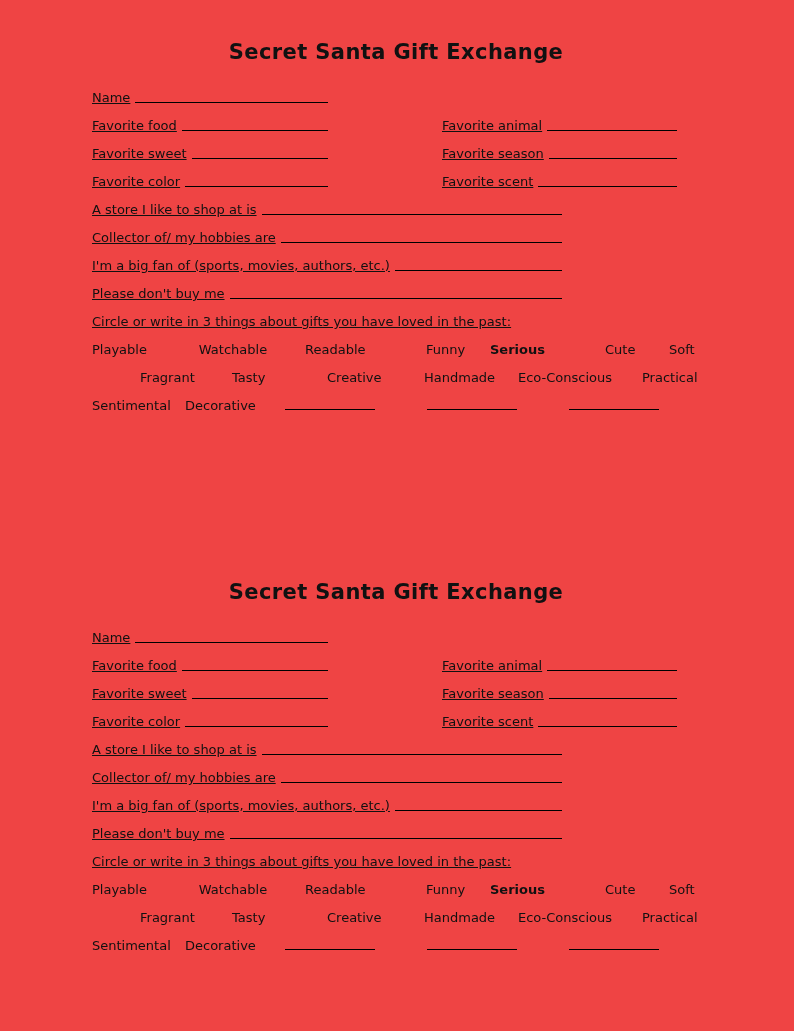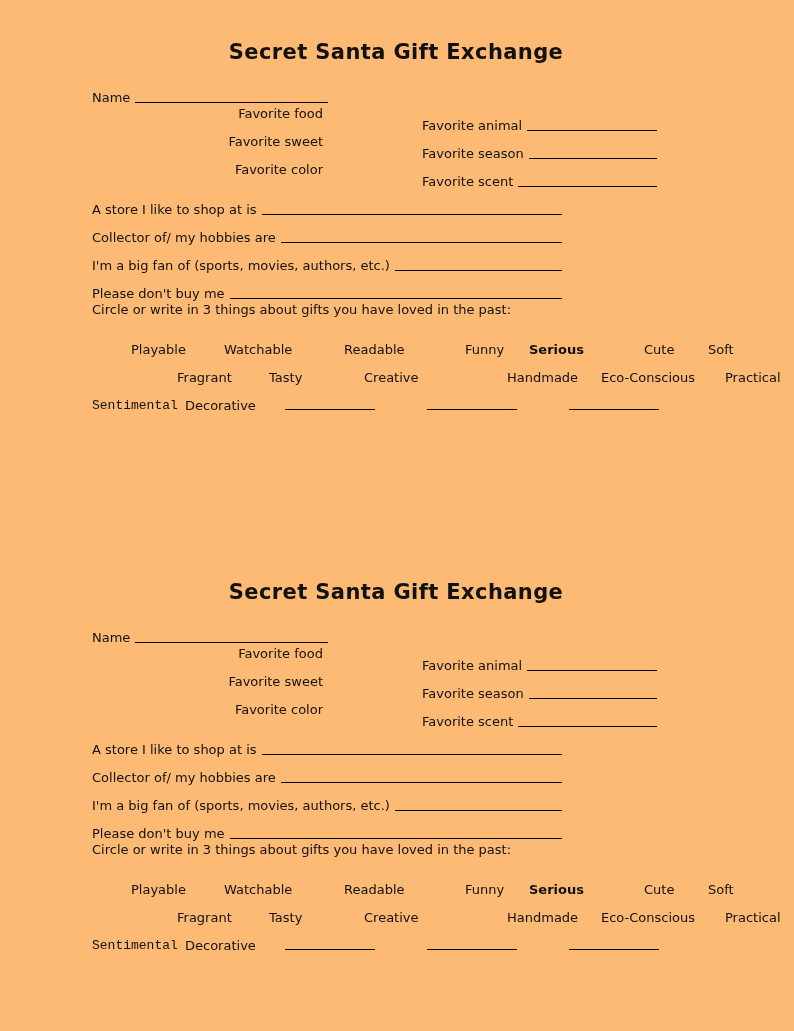--- a/index.html
+++ b/index.html
@@ -6,72 +6,74 @@
   html, body { margin: 0; padding: 0; }
   body {
     background: #ffffff;
     font-family: "DejaVu Sans", sans-serif;
     color: #111111;
   }
   .page {
     width: 794px;
     height: 1031px;
     margin: 0 auto;
-    background: #fdba74;
+    background: #ef4444;
     padding-top: 40px;
     overflow: hidden;
   }
   .section {
     padding-left: 92px;
     width: 702px;
   }
   .form-title {
     width: 608px;
     margin: 0 0 14px 0;
     font-size: 21px;
     font-weight: 800;
     letter-spacing: 0.4px;
     text-align: center;
   }
   .row {
     display: flex;
+    align-items: flex-end;
     height: 28px;
     font-size: 13px;
+    text-decoration: underline;
   }
   .lbl {
     white-space: nowrap;
     padding-right: 5px;
     padding-bottom: 1px;
   }
   .line {
     flex: 1 1 auto;
     height: 0;
     border-bottom: 1.2px solid #000;
     margin-bottom: 3px;
     align-self: flex-end;
   }
-  .half-left  { width: 236px; display: flex; align-items: flex-end; flex-direction: column; }
+  .half-left  { width: 236px; display: flex; align-items: flex-end; }
   .col-gap    { width: 94px; }
-  .half-right { width: 235px; display: flex; align-items: flex-end; }
+  .half-right { width: 235px; display: flex; align-items: flex-end; margin-left: 20px; }
   .name-wrap  { width: 236px; display: flex; align-items: flex-end; }
   .full-wrap  { width: 470px; display: flex; align-items: flex-end; }
   .instruction { padding-bottom: 1px; }
   .words {
     display: flex;
     align-items: flex-end;
     height: 28px;
     font-size: 13px;
   }
   .w { flex: none; padding-bottom: 1px; }
   .indent { padding-left: 48px; }
-  .w1-0 { width: 93px; margin-left: 39px; }  .w1-1 { width: 96px; }  .w1-2 { width: 96px; margin-left: 24px; }
+  .w1-0 { width: 93px; }  .w1-1 { width: 96px; text-align: center; }  .w1-2 { width: 96px; margin-left: 24px; }
   .w1-3 { width: 89px; text-align: center; }  .w1-4 { width: 95px; font-weight: bold; }  .w1-5 { width: 64px; margin-left: 20px; }
-  .w2-0 { width: 92px; margin-left: 37px; }  .w2-1 { width: 95px; }  .w2-2 { width: 97px; }
-  .w2-3 { width: 94px; margin-left: 46px; }  .w2-4 { width: 124px; margin-top: 41px; }
-  .w3-0 { width: 93px; font-family: Liberation Mono, monospace; }  .w3-1 { width: 100px; }
+  .w2-0 { width: 92px; }  .w2-1 { width: 95px; }  .w2-2 { width: 97px; }
+  .w2-3 { width: 94px; }  .w2-4 { width: 124px; margin-top: 41px; }
+  .w3-0 { width: 93px; }  .w3-1 { width: 100px; }
   .blank {
     flex: none;
     width: 90px;
     height: 0;
     border-bottom: 1.2px solid #000;
     margin-bottom: 4px;
     margin-right: 52px;
     align-self: flex-end;
   }
   .blank:last-child { margin-right: 0; }

